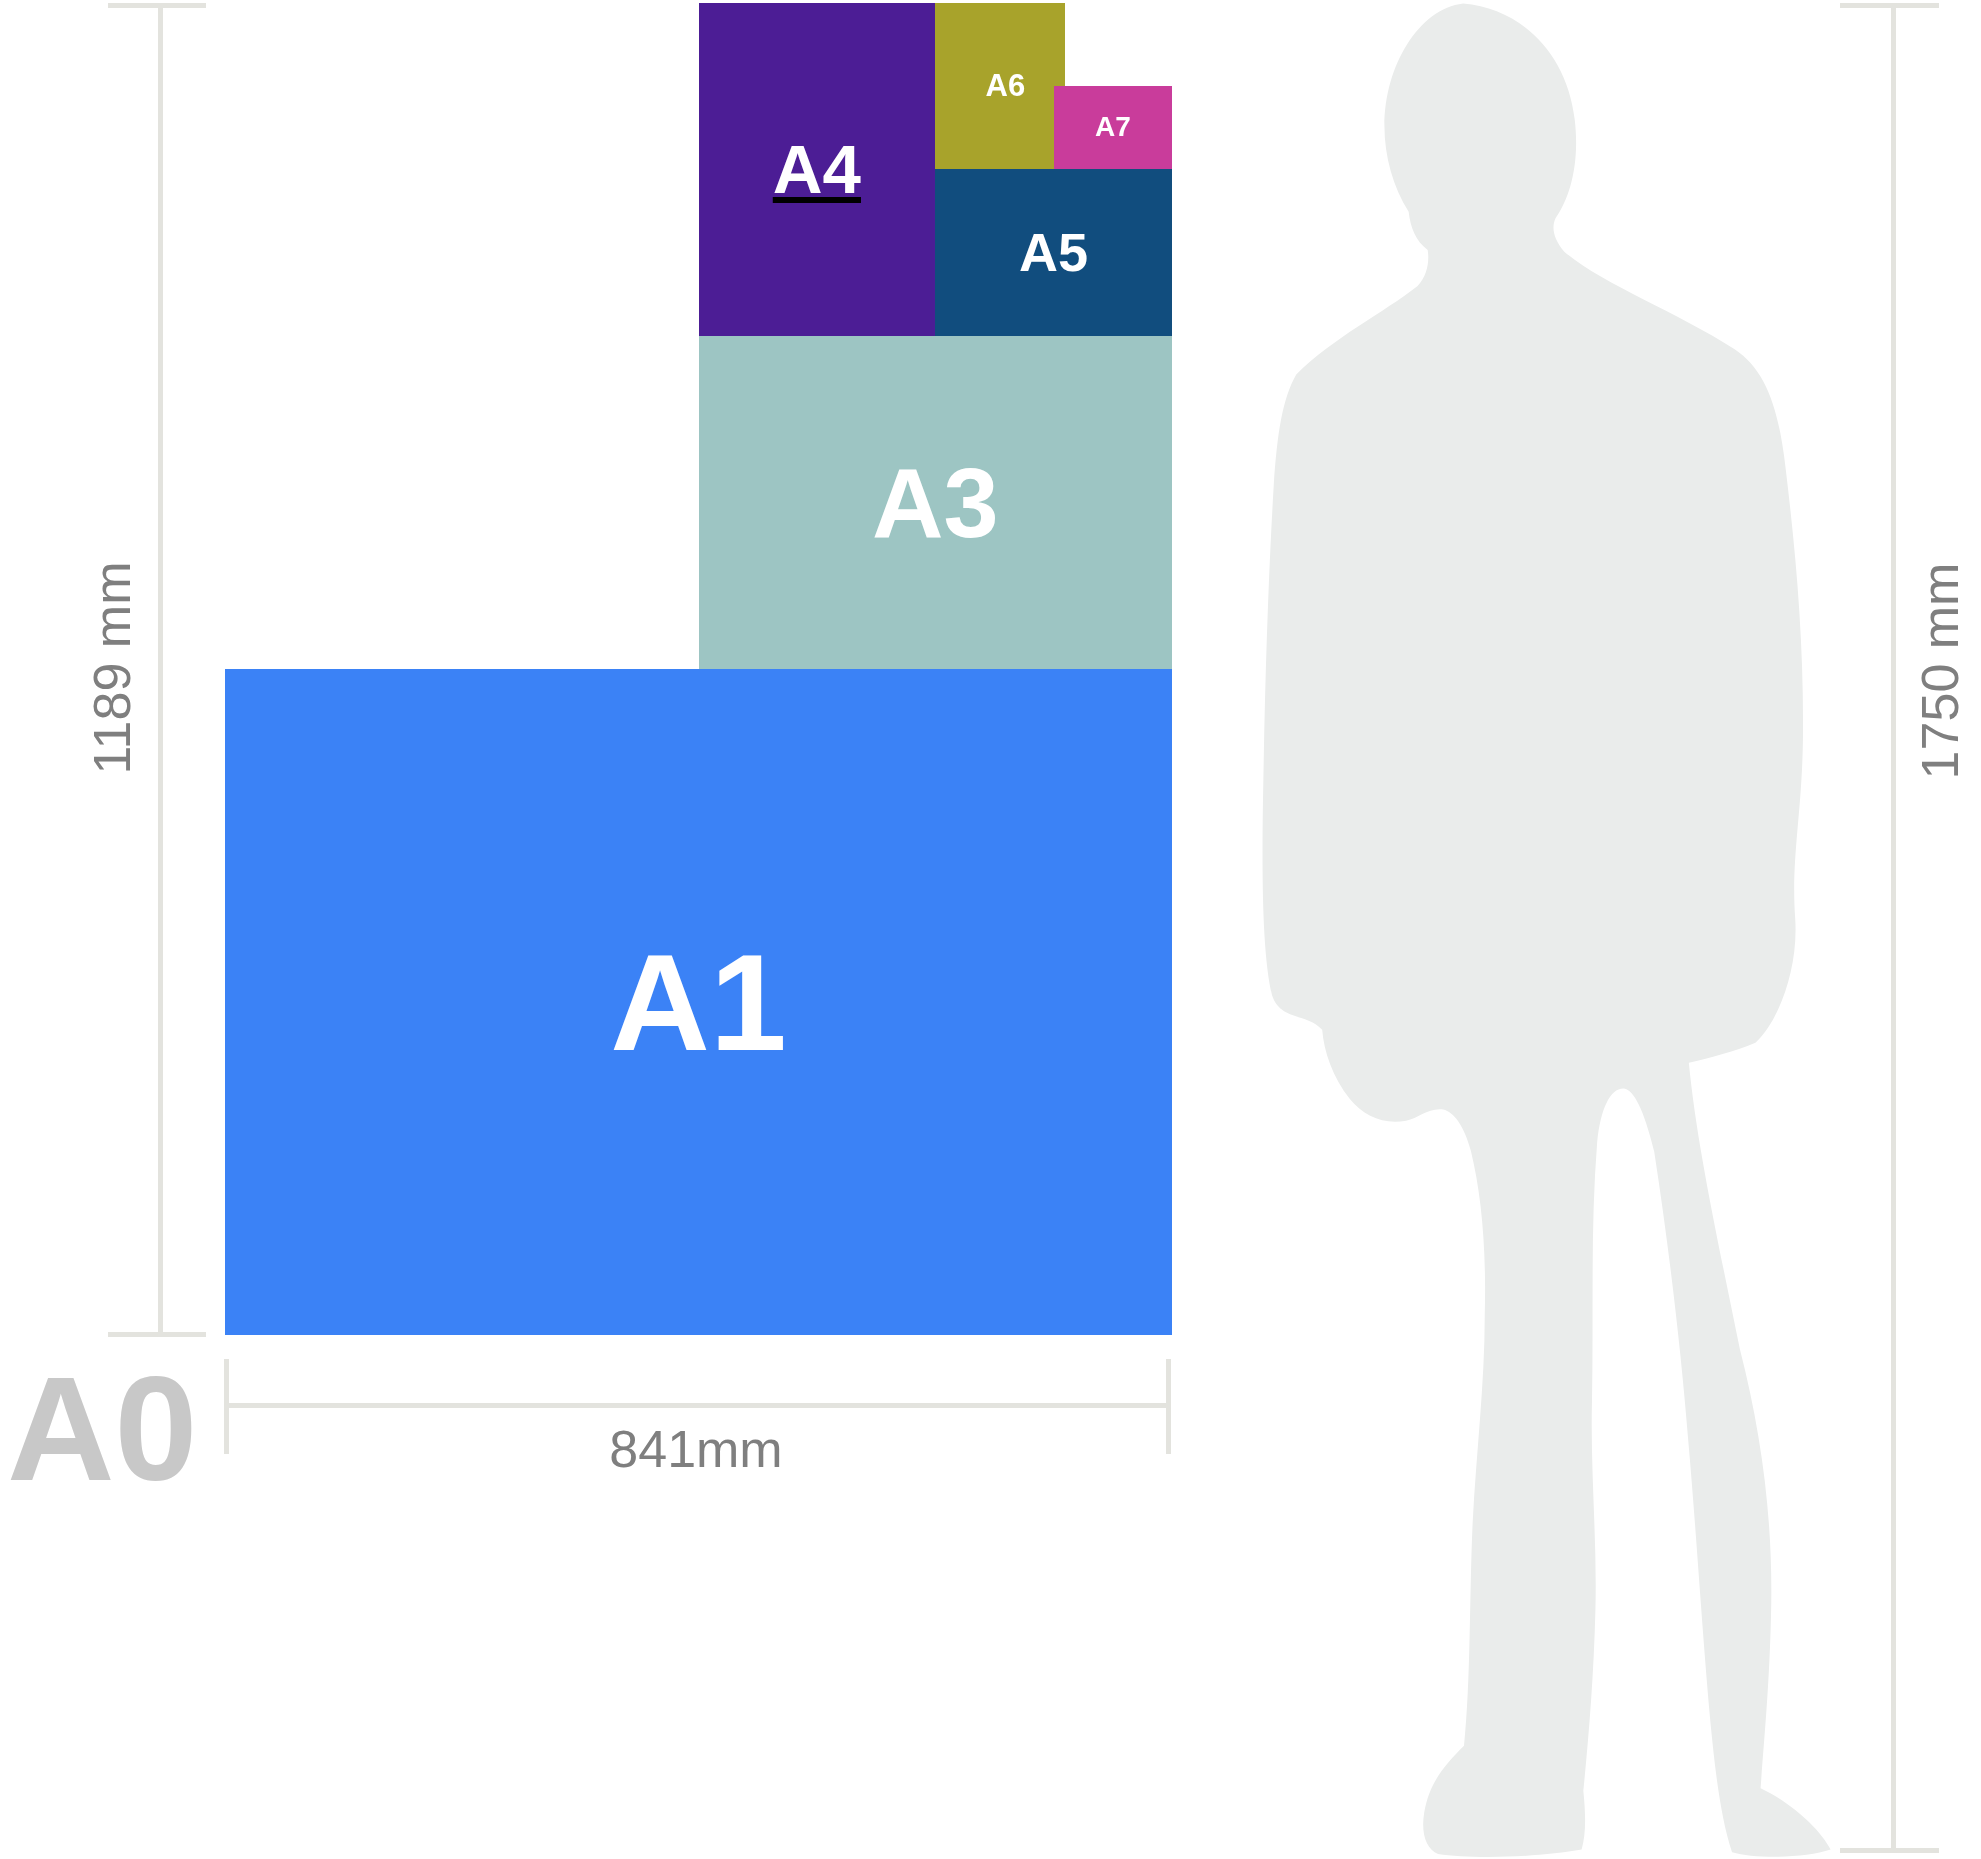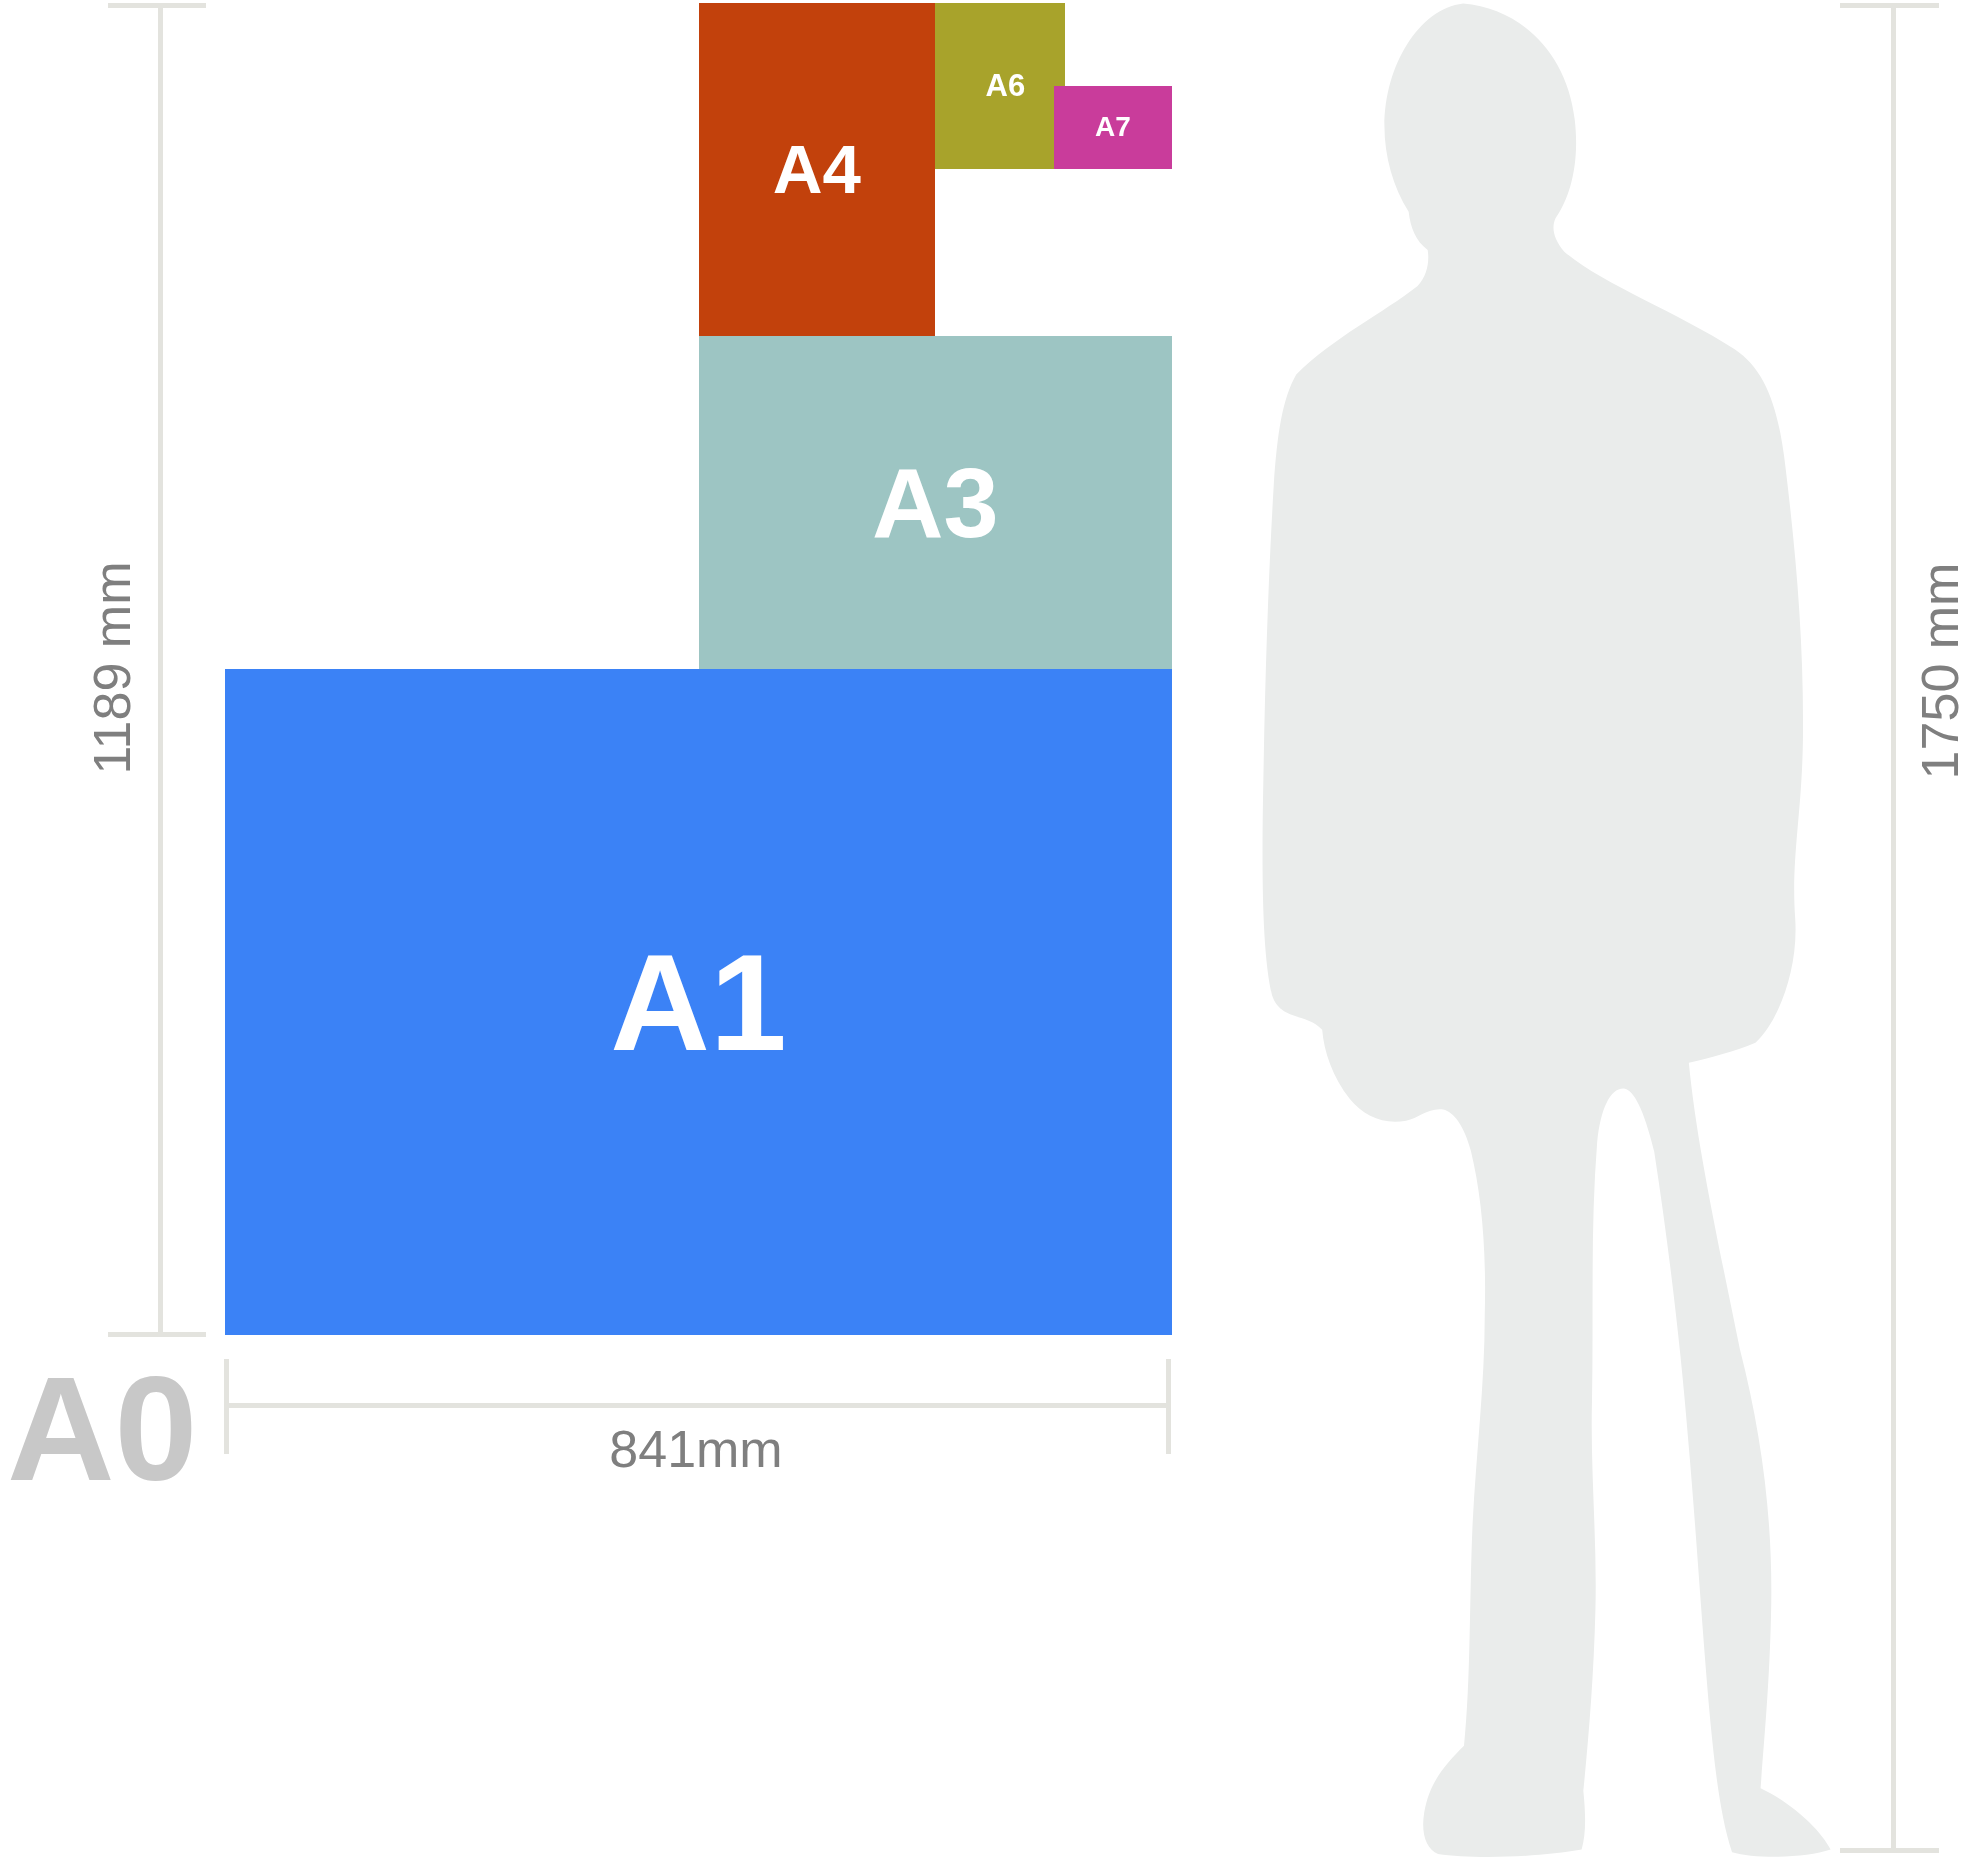--- a/index.html
+++ b/index.html
@@ -6,21 +6,21 @@
   body{width:1982px;height:1860px;font-family:"Liberation Sans", sans-serif;}
   .canvas{position:relative;width:1982px;height:1860px;overflow:hidden;background:#ffffff;}
 
   
   .sheet{position:absolute;left:225px;top:2.6px;width:947px;height:1332px;}
   .paper{position:absolute;display:flex;align-items:center;justify-content:center;}
   .paper span{color:#ffffff;font-weight:bold;line-height:1;}
   .paper-a1{left:0;top:50%;width:100%;height:50%;background:#3b82f6;align-items:center;}
   .paper-a2{left:0;top:0;width:50%;height:50%;background:#E8D5A0;}
   .paper-a3{left:50%;top:25%;width:50%;height:25%;background:#9DC5C3;}
-  .paper-a4{left:50%;top:0;width:25%;height:25%;background:#c2410c;}
+  .paper-a4{left:50%;top:0;width:25%;height:25%;background:#4c1d95;text-decoration:underline;}
   .paper-a5{left:75%;top:12.5%;width:25%;height:12.5%;background:#114D7E;}
   .paper-a6{left:75%;top:0;width:12.5%;height:12.5%;background:#A8A32B;padding-left:11px;}
   .paper-a7{left:87.5%;top:6.25%;width:12.5%;height:6.25%;background:#C93C9B;text-align:right;}
   .fs-a1{font-size:138px;}
   .fs-a2{font-size:121px;}
   .fs-a3{font-size:99px;}
   .fs-a4{font-size:69px;}
   .fs-a5{font-size:54px;}
   .fs-a6{font-size:31px;}
   .fs-a7{font-size:28px;}
@@ -62,20 +62,23 @@
 
   <div class="sheet">
     <div class="paper paper-a4">
       <span class="fs-a4">A4</span>
     </div>
     <div class="paper paper-a6">
       <span class="fs-a6">A6</span>
     </div>
     <div class="paper paper-a7">
       <span class="fs-a7">A7</span>
+    </div>
+    <div class="paper paper-a5">
+      <span class="fs-a5">A5</span>
     </div>
     <div class="paper paper-a3">
       <span class="fs-a3">A3</span>
     </div>
     <div class="paper paper-a1">
       <span class="fs-a1">A1</span>
     </div>
   </div>
 
   <div class="dim dim-bottom-line"></div>

